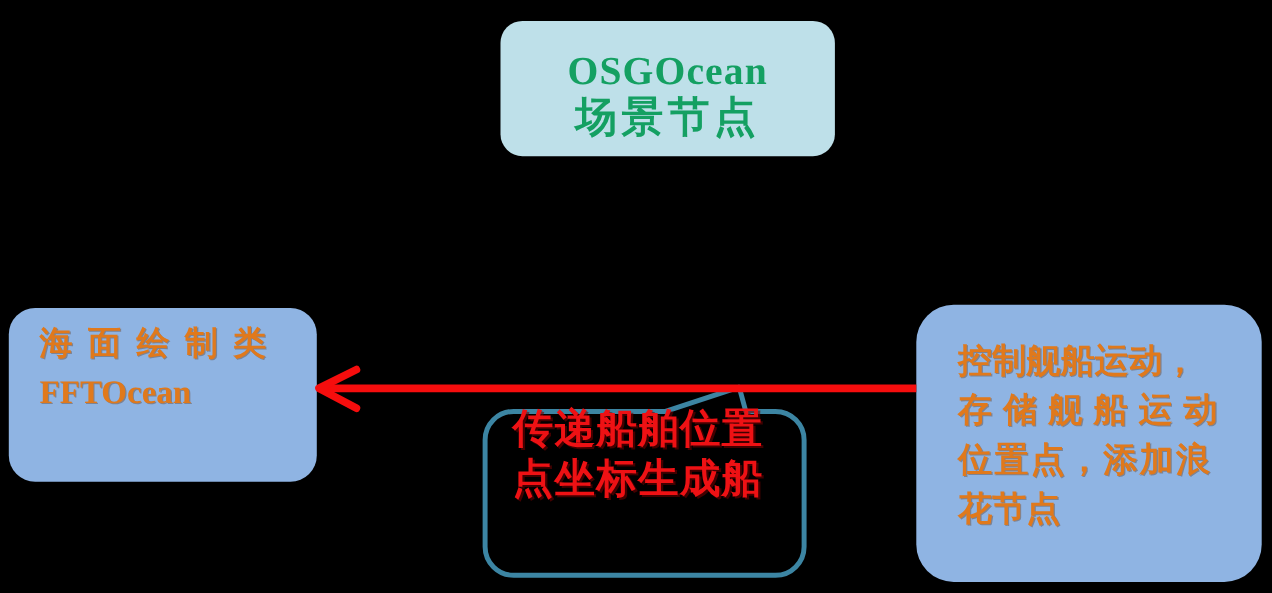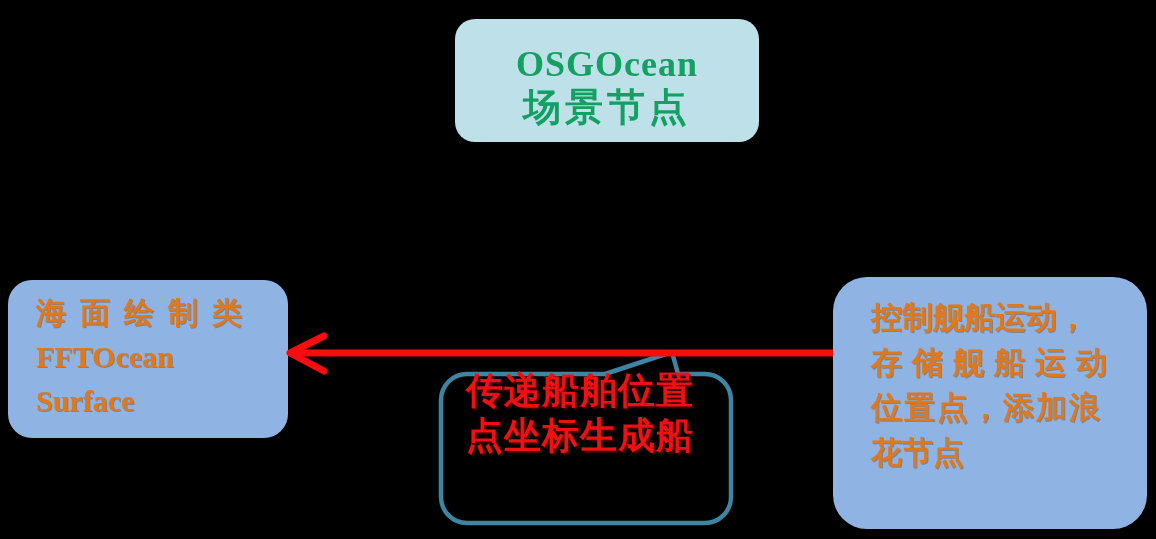--- a/index.html
+++ b/index.html
@@ -37,21 +37,21 @@
   }
   .lb-l1 { letter-spacing: 14px; white-space: nowrap; }
 
   
   .right-box {
     left: 833px; top: 277px; width: 314px; height: 252px;
     background: var(--side_box_fill, #8fb4e3);
     border-radius: 34px;
     color: var(--side_box_text, #e0791c);
     font-size: 31px; line-height: 45px;
-    padding: 18px 30px 0 38px;
+    padding: 28px 30px 0 38px;
     text-shadow: 1px 1px 0 rgba(90,40,0,0.35);
   }
   .rb-spread { letter-spacing: 10px; white-space: nowrap; }
   .rb-slight { letter-spacing: 2px; white-space: nowrap; }
 
   
   .overlay {
     position: absolute; left: 0; top: 0;
     width: 1156px; height: 539px;
   }
@@ -89,21 +89,20 @@
 <div class="canvas">
 
   <div class="box top-box">
     <div class="tb-l1">OSGOcean</div>
     <div class="tb-l2">场景节点</div>
   </div>
 
   <div class="box left-box">
     <div class="lb-l1">海面绘制类</div>
     <div class="lb-l2">FFTOcean</div>
-    <div class="lb-l3">Surface</div>
   </div>
 
   <div class="box right-box">
     <div class="rb-line">控制舰船运动，</div>
     <div class="rb-line rb-spread">存储舰船运动</div>
     <div class="rb-line rb-slight">位置点，添加浪</div>
     <div class="rb-line">花节点</div>
   </div>
 
   <svg class="overlay" viewBox="0 0 1156 539">

